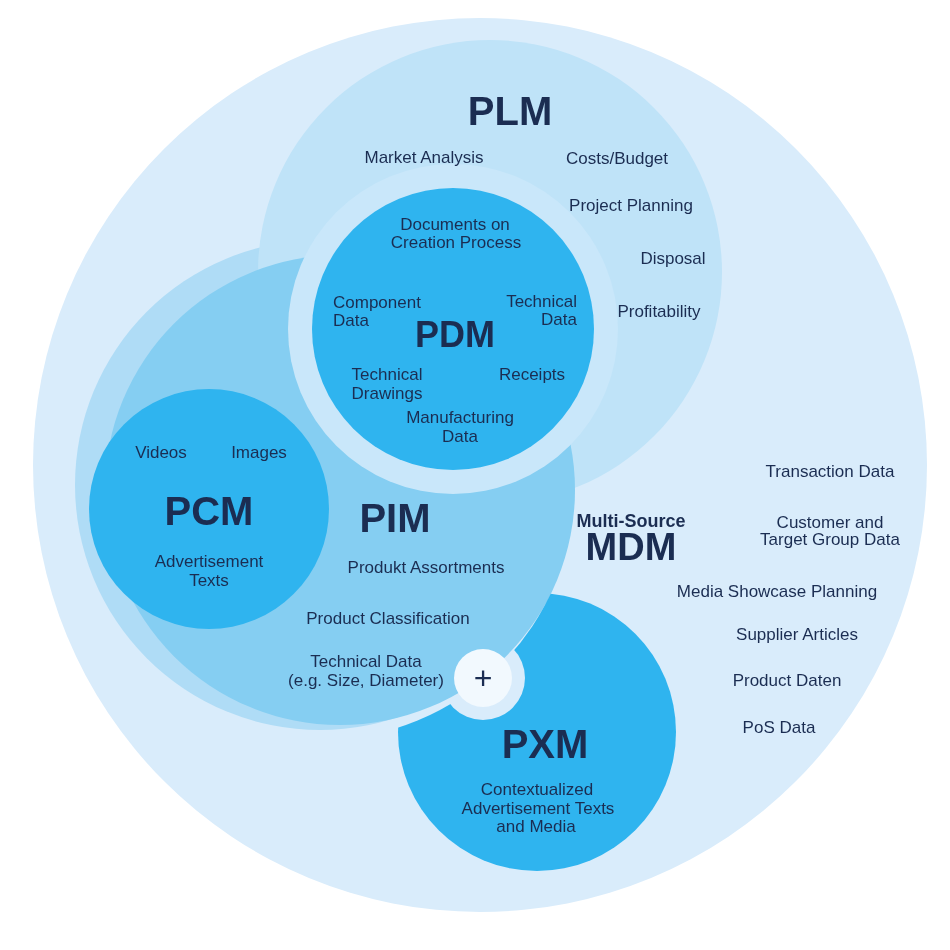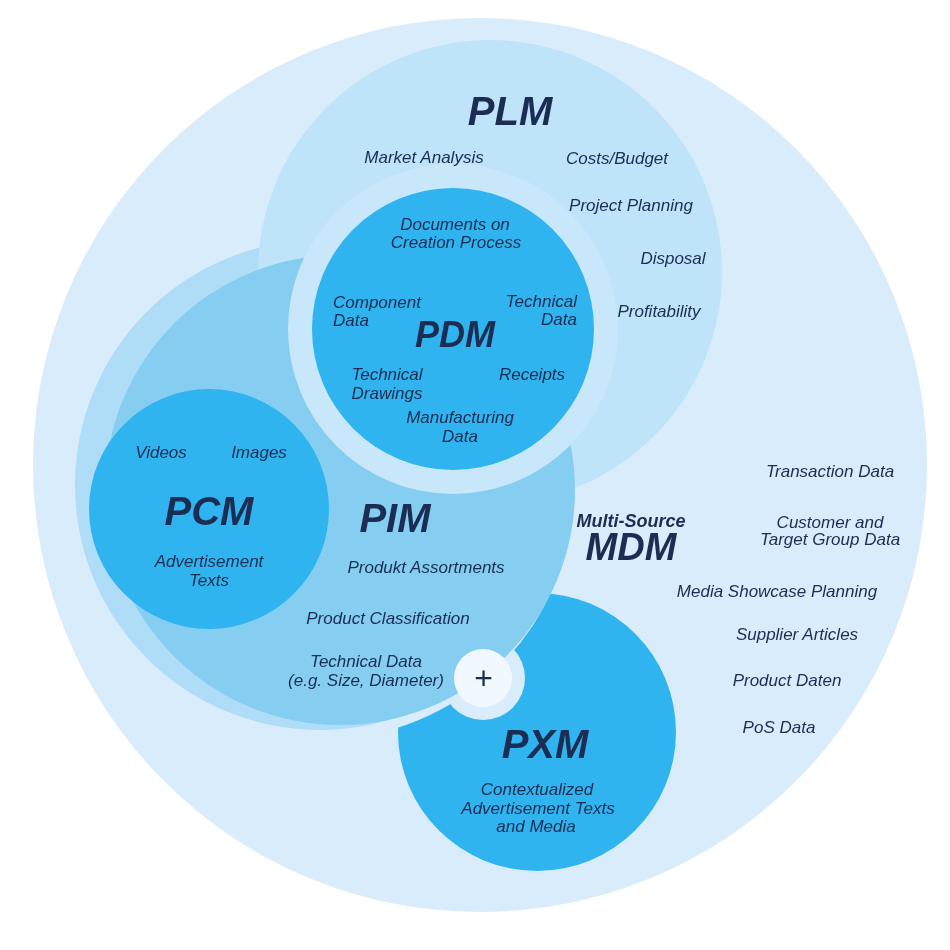--- a/index.html
+++ b/index.html
@@ -1,16 +1,16 @@
 <!DOCTYPE html>
 <html><head>
 <meta charset="utf-8">
 <style>
   html,body{margin:0;padding:0;background:#ffffff;}
-  .stage{width:950px;height:950px;position:relative;overflow:hidden;font-style:italic;}
+  .stage{width:950px;height:950px;position:relative;overflow:hidden;}
   svg{display:block;}
   text{font-family:"Liberation Sans",sans-serif;}
   .body-label{font-size:17px;}
   .title-xl{font-size:40px;font-weight:bold;}
   .title-lg{font-size:38px;font-weight:bold;}
   .title-md{font-size:36px;font-weight:bold;}
   .title-sm{font-size:18px;font-weight:bold;}
   .plus-glyph{font-size:32px;font-weight:400;}
 </style>
 </head>

